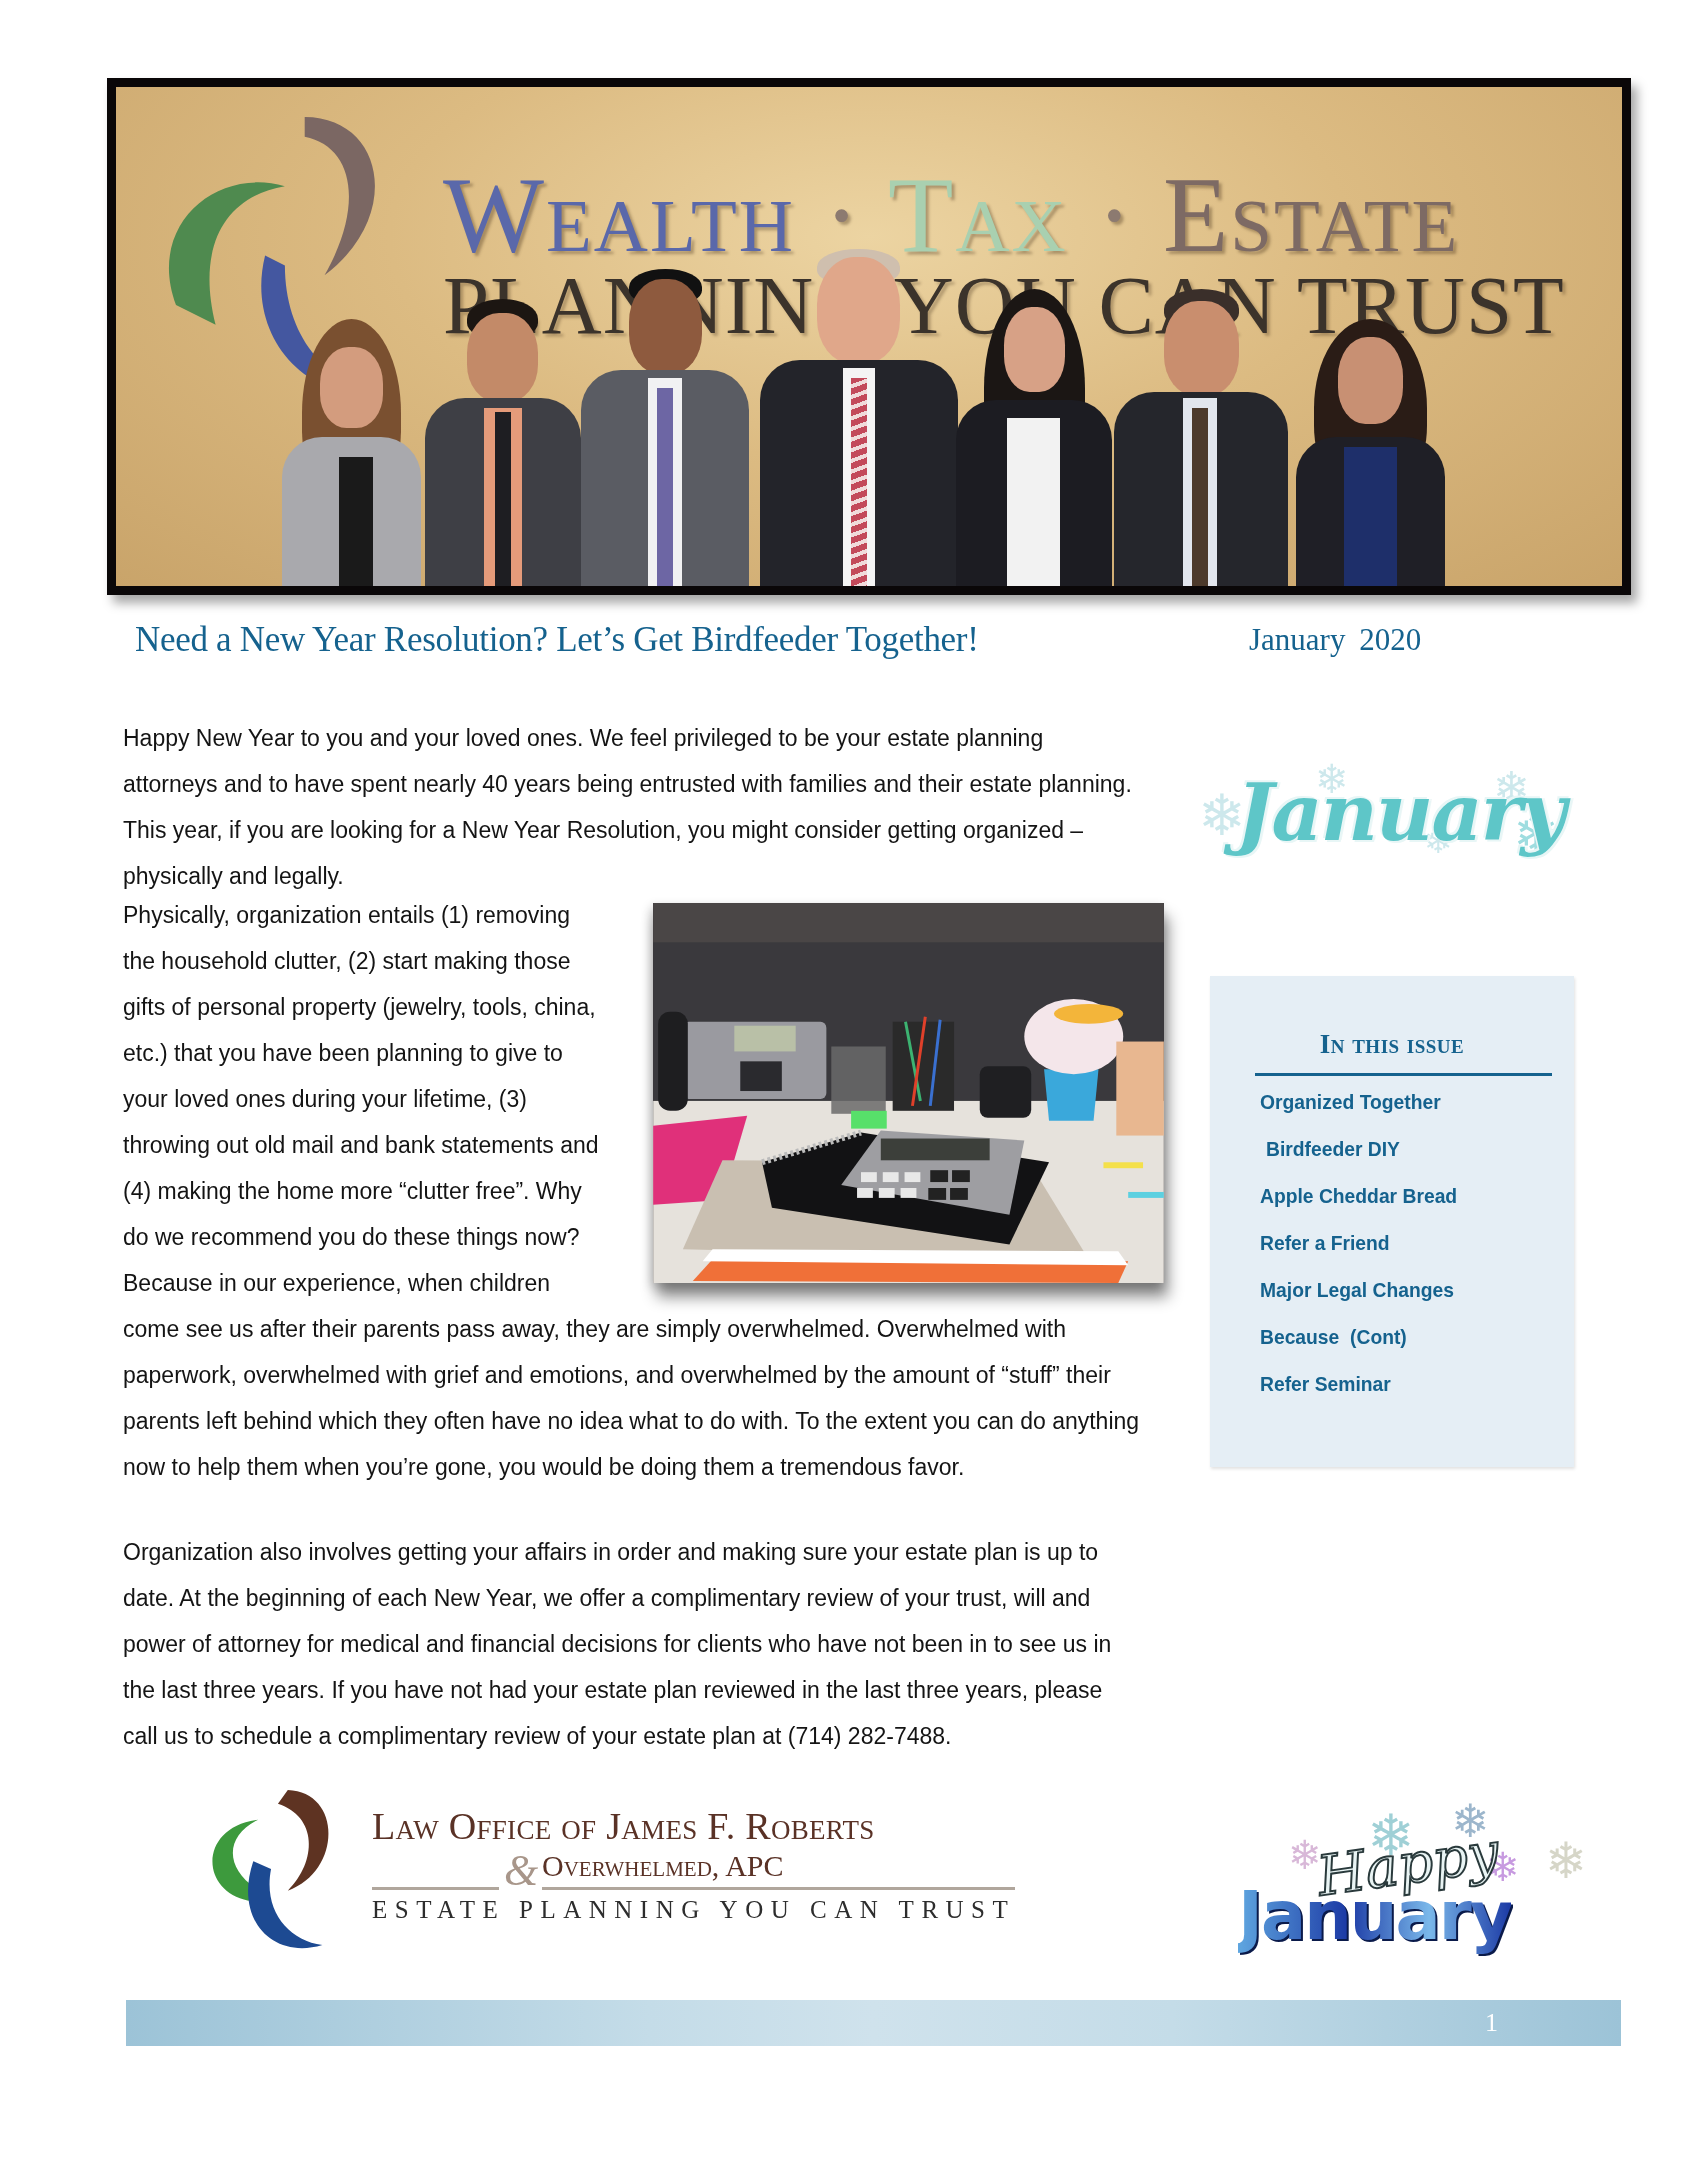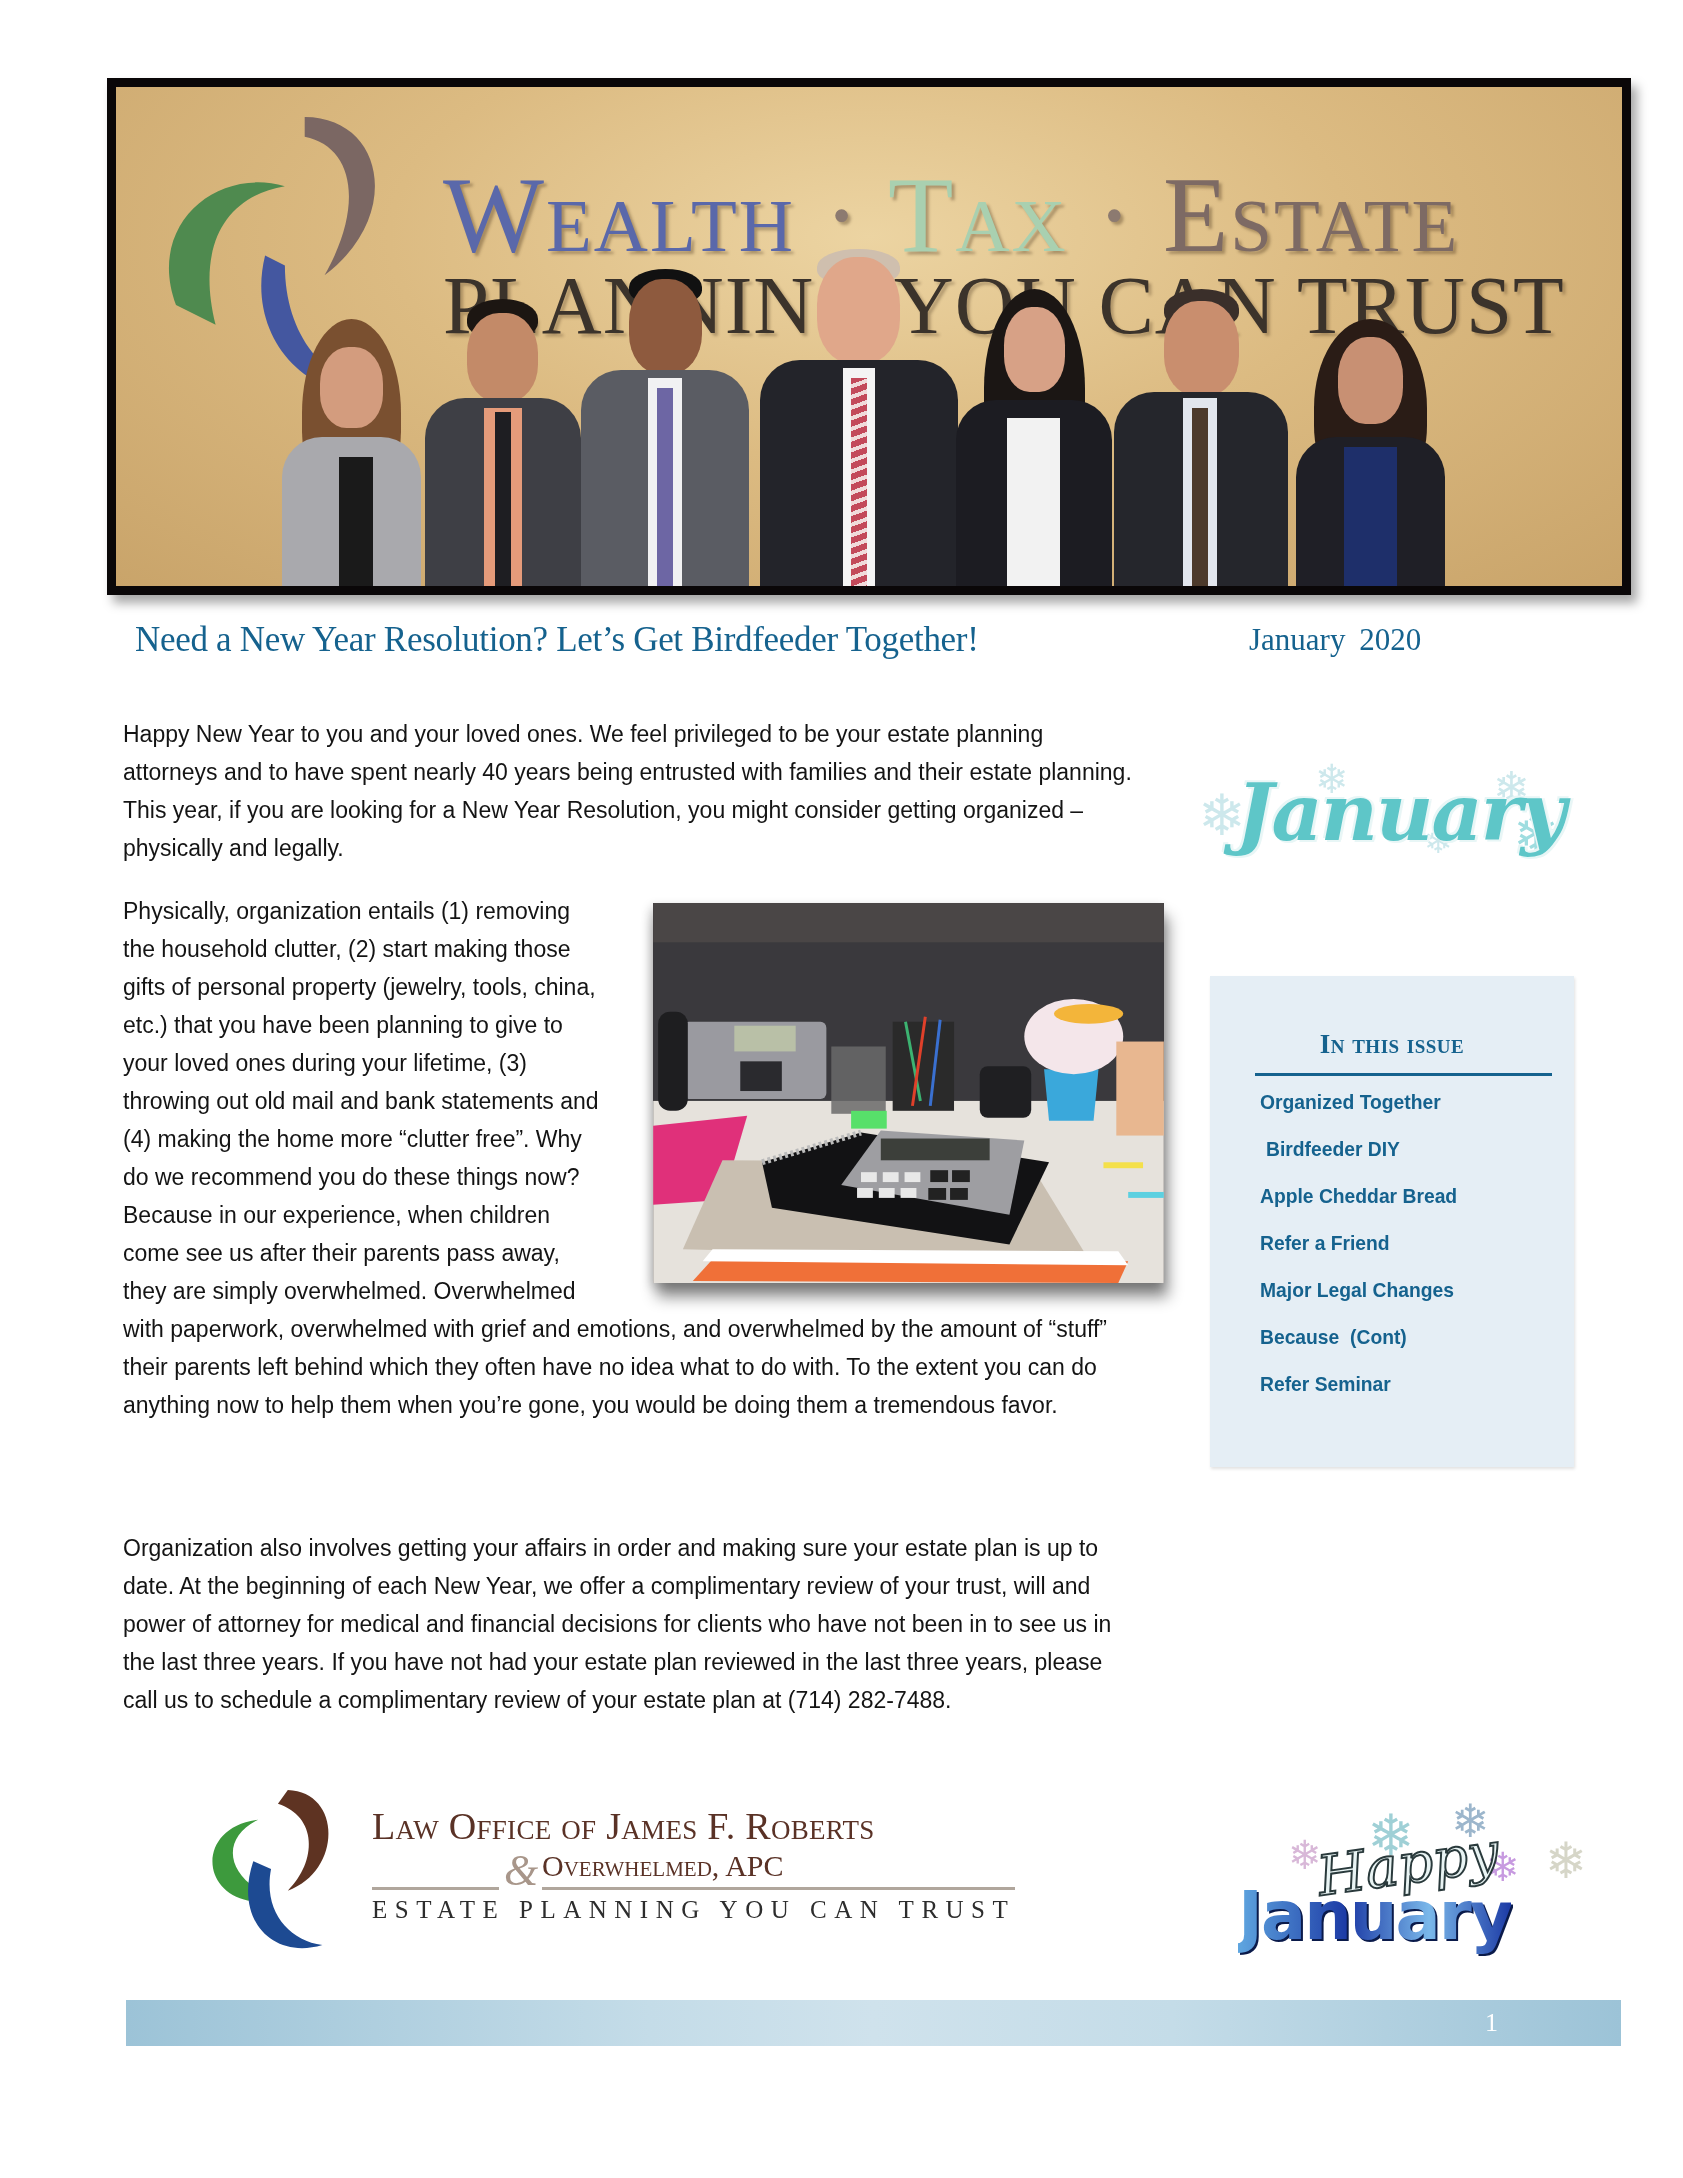--- a/index.html
+++ b/index.html
@@ -41,21 +41,21 @@
   .headline {
     position: absolute; left: 135px; top: 620px; font-family: "Liberation Serif", serif;
     font-size: 35px; color: #15628e; white-space: nowrap; letter-spacing: -0.3px;
   }
   .issue-date {
     position: absolute; left: 1249px; top: 622px; font-family: "Liberation Serif", serif;
     font-size: 31px; color: #15628e; white-space: nowrap; word-spacing: 6px;
   }
 
   
-  .body-text { font-family: "Liberation Sans", sans-serif; font-size: 23px; line-height: 38px; color: #141414; }
+  .body-text { font-family: "Liberation Sans", sans-serif; font-size: 23px; line-height: 46px; color: #141414; }
   .p1 { position: absolute; left: 123px; top: 715px; width: 1010px; }
   .p2 { position: absolute; left: 123px; top: 892px; width: 1030px; }
   .p2 .float-spacer { float: right; width: 545px; height: 391px; }
   .p3 { position: absolute; left: 123px; top: 1497px; width: 1010px; margin-top: 32px; }
   .body-text p { margin: 0; }
 
   
   .desk-photo {
     position: absolute; left: 653px; top: 903px; width: 511px; height: 380px;
     box-shadow: 4px 14px 14px rgba(0,0,0,0.45), -2px 4px 10px rgba(0,0,0,0.2);

